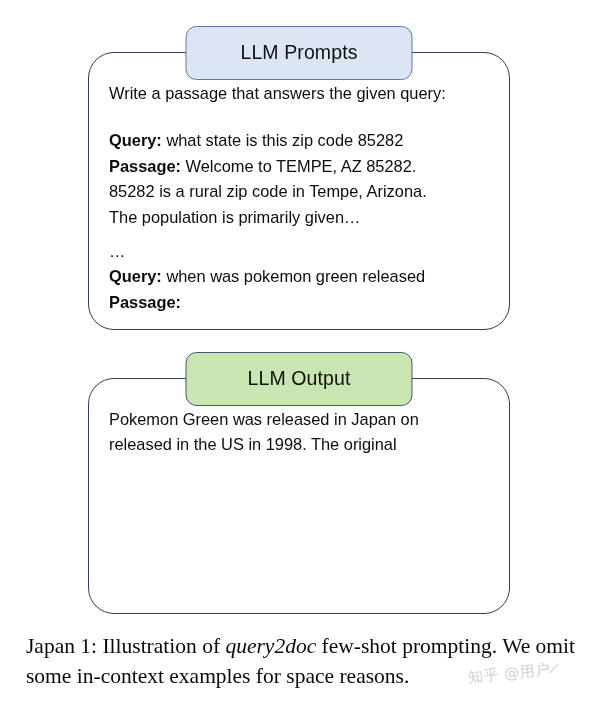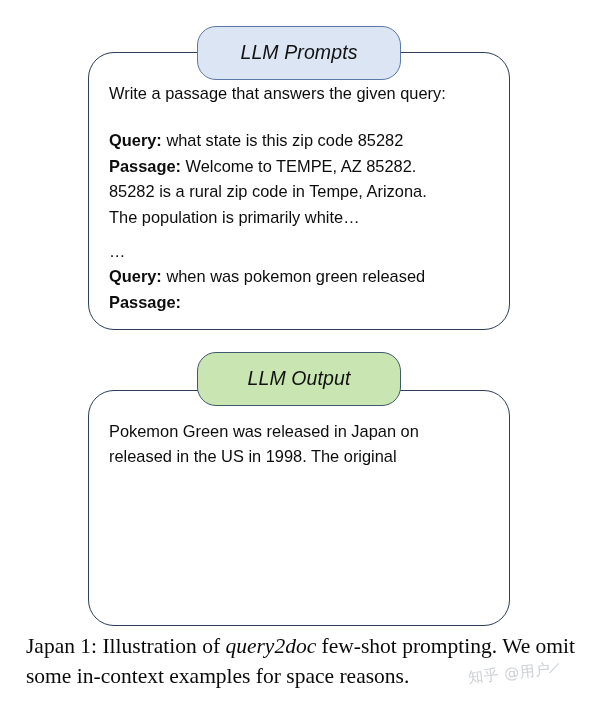--- a/index.html
+++ b/index.html
@@ -39,29 +39,28 @@
     background: #ffffff;
     border: 1.6px solid #2c3e58;
     border-radius: 26px;
     z-index: 1;
   }
 
   .block-header {
     position: absolute;
     left: 50%;
     transform: translateX(-50%);
-    width: 204px;
+    width: 227px;
     height: 54px;
     box-sizing: border-box;
-    border-radius: 19px;
+    border-radius: 11px;
     display: flex;
     align-items: center;
     justify-content: center;
     z-index: 3;
-    font-style: italic;
   }
 
   .block-header span {
     font-size: 19.5px;
     color: #111111;
     letter-spacing: .1px;
     line-height: 1;
   }
 
   .header-blue {
@@ -80,21 +79,21 @@
   #prompts-block .block-body {
     top: 26px;
     height: 278px;
     padding: 28px 20px 4px 20px;
   }
   #prompts-block .block-header { top: 0; }
 
   
   #output-block { top: 352px; }
   #output-block .block-body {
-    top: 38px;
+    top: 26px;
     height: 236px;
     padding: 28px 36px 18px 20px;
   }
   #output-block .block-header { top: 0; }
 
   
   .body-text {
     position: relative;
     z-index: 2;
     font-size: 16.4px;
@@ -151,21 +150,21 @@
 
   <div class="block" id="prompts-block">
 
     <div class="block-body">
       <div class="body-text">
         <div class="line">Write a passage that answers the given query:</div>
         <div class="gap"></div>
         <div class="line"><span class="lbl">Query:</span><span> what state is this zip code 85282</span></div>
         <div class="line"><span class="lbl">Passage:</span><span> Welcome to TEMPE, AZ 85282.</span></div>
         <div class="line">85282 is a rural zip code in Tempe, Arizona.</div>
-        <div class="line">The population is primarily white…</div>
+        <div class="line">The population is primarily given…</div>
         <div class="gap-sm"></div>
         <div class="line ellipsis-line">…</div>
         <div class="line"><span class="lbl">Query:</span><span> when was pokemon green released</span></div>
         <div class="line"><span class="lbl">Passage:</span></div>
       </div>
     </div>
 
     <div class="block-header header-blue">
       <span>LLM Prompts</span>
     </div>

